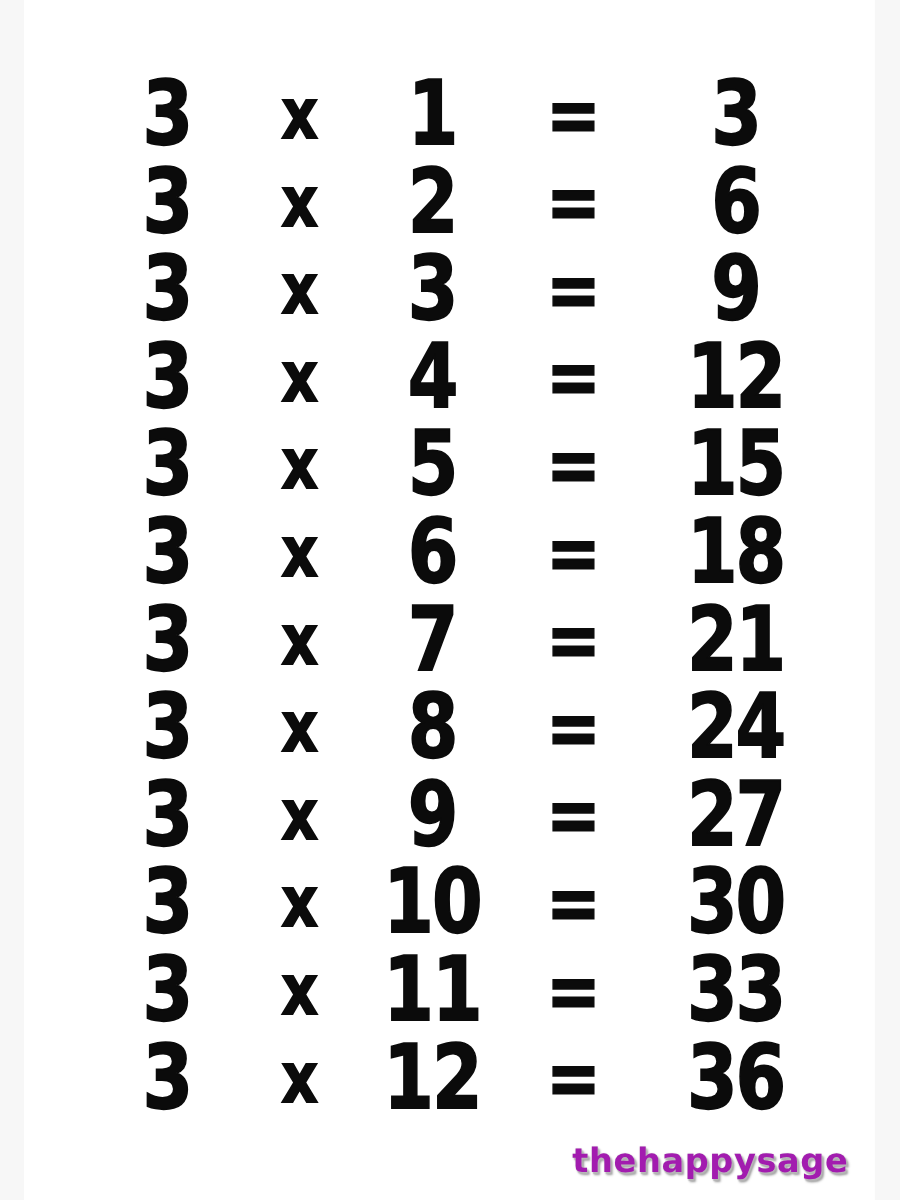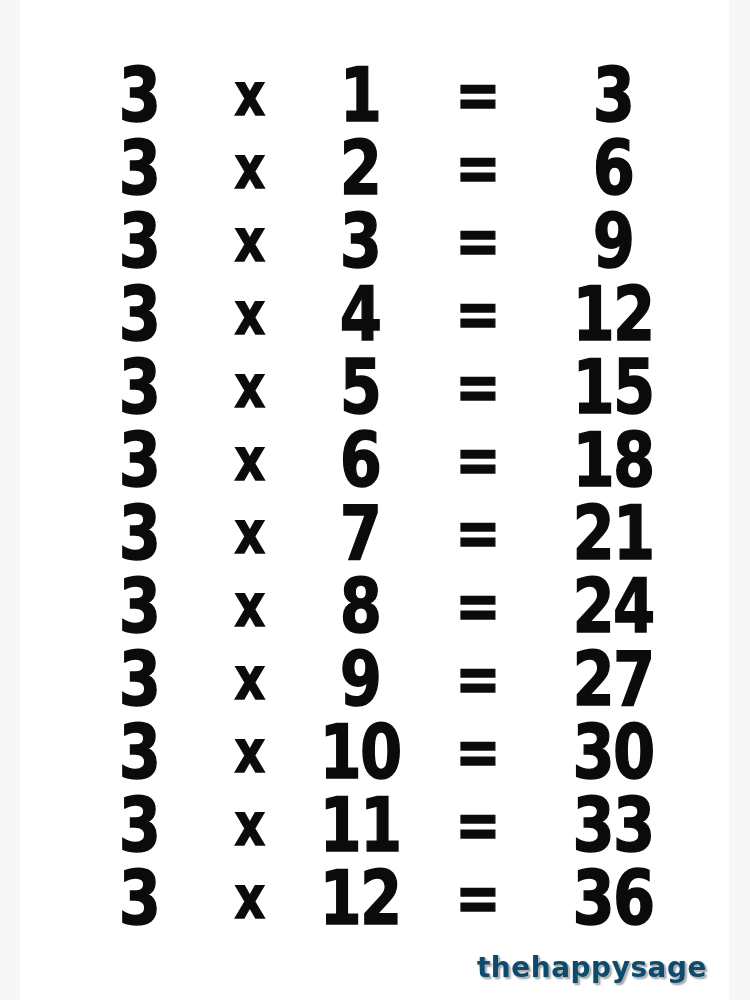--- a/index.html
+++ b/index.html
@@ -57,21 +57,21 @@
   .cell.eq {
     font-size: 66px;
   }
   .watermark {
     position: absolute;
     right: 43px;
     bottom: 16px;
     font-weight: 700;
     font-size: 28px;
     letter-spacing: 0.5px;
-    color: #0c4a6e;
+    color: #a21caf;
     text-shadow:
       0 0 1px #c9c9c9,
       1px 1px 1px #b5b5b5,
       2px 2px 2px #9a9a9a;
   }
 </style>
 </head>
 <body>
 
 <div class="canvas">

